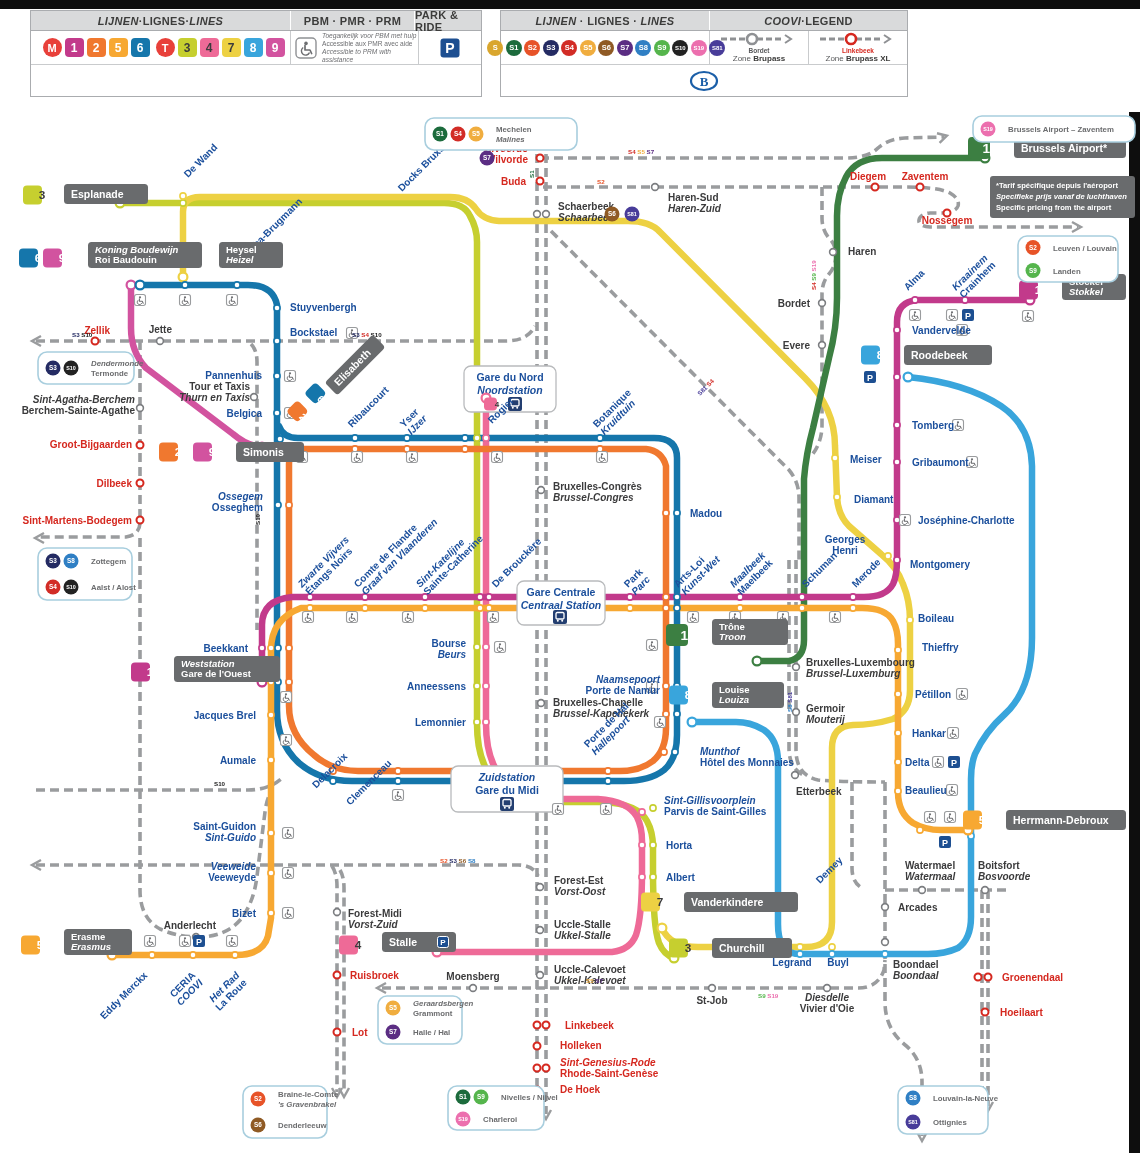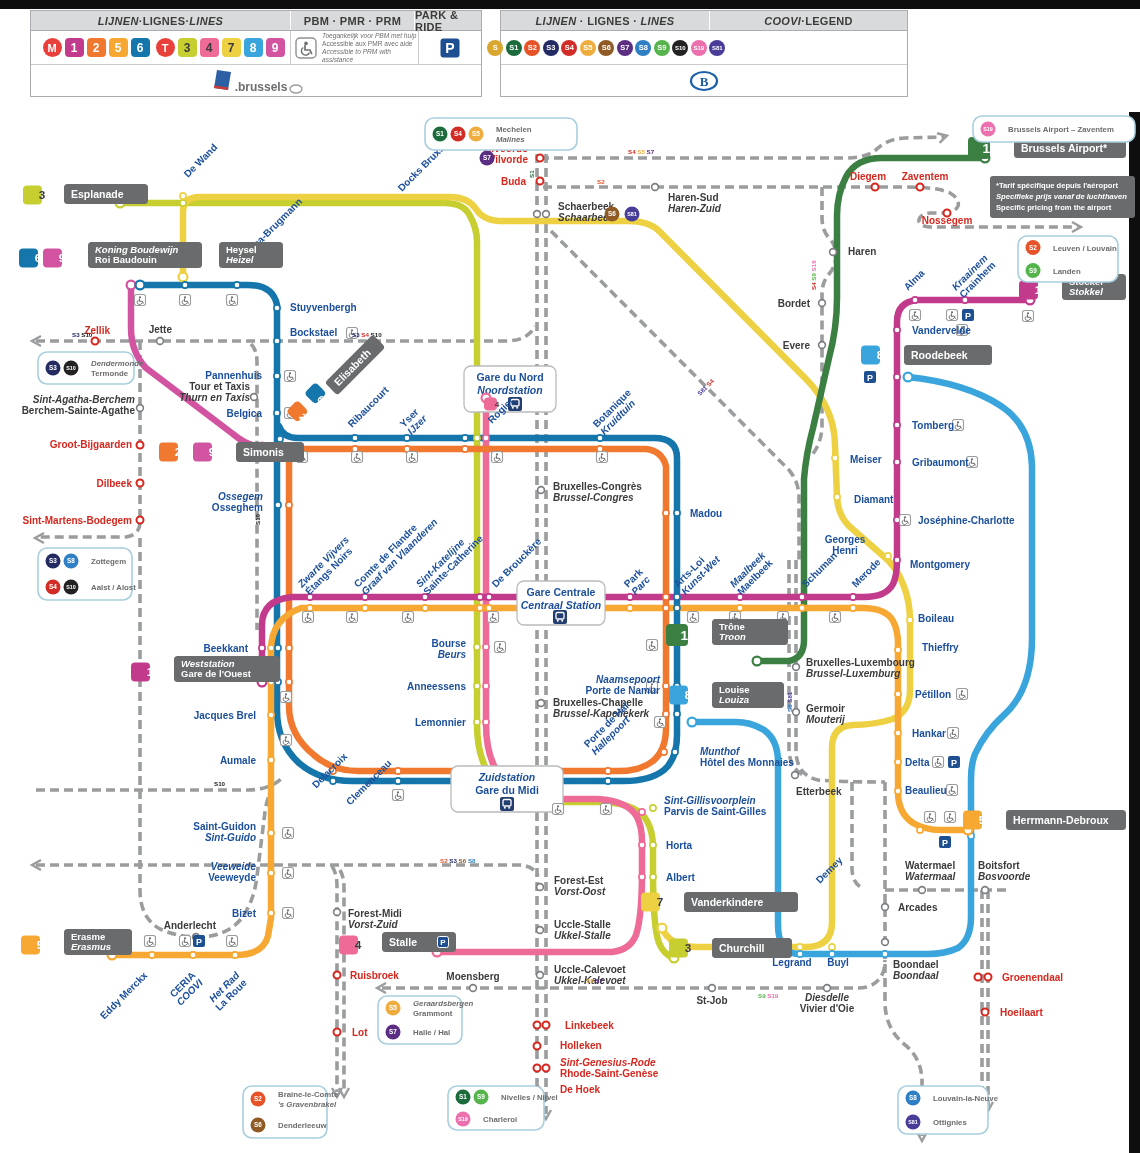--- a/index.html
+++ b/index.html
@@ -77,32 +77,20 @@
           <div class="it">Accessible to PRM with assistance</div>
         </div>
       </div>
       <div class="pbcell" style="flex:1;justify-content:center">
         <svg width="20" height="20" viewBox="0 0 20 20" style="position:static">
           <rect x="0.5" y="0.5" width="19" height="19" rx="3" fill="#1d4f91"></rect>
           <text x="10" y="15" text-anchor="middle" fill="#fff" font-size="14" font-weight="bold" font-family="Liberation Sans, sans-serif">P</text>
         </svg>
       </div>
     </div>
-    <div class="pfoot">
-      <div class="brusselslogo">
-        <svg width="26" height="26" viewBox="0 0 26 26" style="position:static">
-          <polygon points="8,2 22,4 19,22 5,20" fill="#2d5fa5"></polygon>
-          <polygon points="5.4,17.5 19.4,19.5 19,22 5,20" fill="#d03a34"></polygon>
-        </svg>
-        <span>.brussels</span>
-        <svg width="14" height="10" viewBox="0 0 14 10" style="position:static;margin-left:2px">
-          <ellipse cx="7" cy="5" rx="6" ry="4" fill="none" stroke="#9a9c9e" stroke-width="1.4"></ellipse>
-        </svg>
-      </div>
-    </div>
   </div>
 
   <div id="panelR" class="panel">
     <div class="phead">
       <div class="phcell" style="width:208px">
         <span class="it">LIJNEN</span>
           <span>&nbsp;·&nbsp;</span>
           <span>LIGNES</span>
           <span>&nbsp;·&nbsp;</span>
           <span class="it">LINES</span>
@@ -121,20 +109,40 @@
           <span class="sbadge" style="background: rgb(36, 43, 99); font-size: 7.5px;">S3</span>
           <span class="sbadge" style="background: rgb(210, 44, 38); font-size: 7.5px;">S4</span>
           <span class="sbadge" style="background: rgb(240, 173, 63); font-size: 7.5px;">S5</span>
           <span class="sbadge" style="background: rgb(143, 90, 36); font-size: 7.5px;">S6</span>
           <span class="sbadge" style="background: rgb(91, 45, 131); font-size: 7.5px;">S7</span>
           <span class="sbadge" style="background: rgb(47, 127, 196); font-size: 7.5px;">S8</span>
           <span class="sbadge" style="background: rgb(85, 181, 76); font-size: 7.5px;">S9</span>
           <span class="sbadge" style="background: rgb(34, 34, 34); font-size: 6px;">S10</span>
           <span class="sbadge" style="background: rgb(236, 111, 174); font-size: 6px;">S19</span>
           <span class="sbadge" style="background: rgb(72, 60, 153); font-size: 6px;">S81</span>
+        </div>
+      <div style="flex:1;display:flex" id="zoneCells">
+          <div class="zonecell">
+            <svg width="84" height="14" viewBox="0 0 84 14" style="position:static">
+       <line x1="4" y1="7" x2="66" y2="7" stroke="#8f9194" stroke-width="3" stroke-dasharray="6 3"></line>
+       <path d="M 68 3 L 74 7 L 68 11" stroke="#8f9194" stroke-width="2" fill="none"></path>
+       <circle cx="35" cy="7" r="5" fill="#fff" stroke="#8f9194" stroke-width="2.6"></circle>
+     </svg>
+     <div class="zname ">Bordet</div>
+     <div class="zsub">Zone <b>Brupass</b></div>
+          </div>
+          <div class="zonecell">
+            <svg width="84" height="14" viewBox="0 0 84 14" style="position:static">
+       <line x1="4" y1="7" x2="66" y2="7" stroke="#8f9194" stroke-width="3" stroke-dasharray="6 3"></line>
+       <path d="M 68 3 L 74 7 L 68 11" stroke="#8f9194" stroke-width="2" fill="none"></path>
+       <circle cx="35" cy="7" r="5" fill="#fff" stroke="#D5281F" stroke-width="2.6"></circle>
+     </svg>
+     <div class="zname red">Linkebeek</div>
+     <div class="zsub">Zone <b>Brupass XL</b></div>
+          </div>
         </div>
     </div>
     <div class="pfoot">
       <svg width="30" height="22" viewBox="0 0 30 22" style="position:static">
         <ellipse cx="15" cy="11" rx="13" ry="9" fill="none" stroke="#1b5fa8" stroke-width="2.2"></ellipse>
         <text x="15" y="15.5" text-anchor="middle" fill="#1b5fa8" font-size="13" font-weight="bold" font-family="Liberation Serif, serif">B</text>
       </svg>
     </div>
   </div>
 

